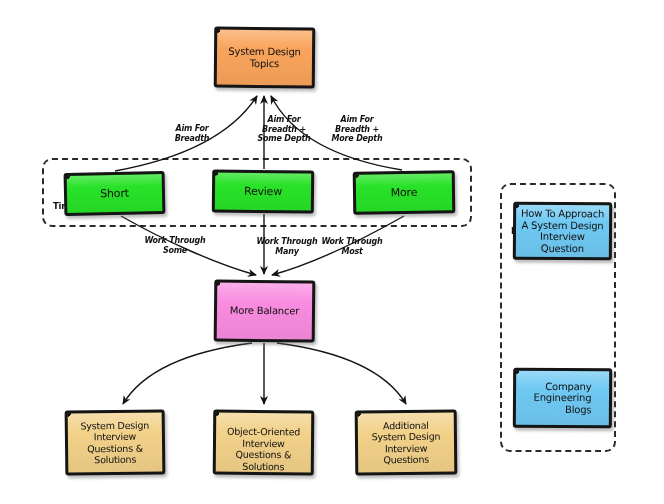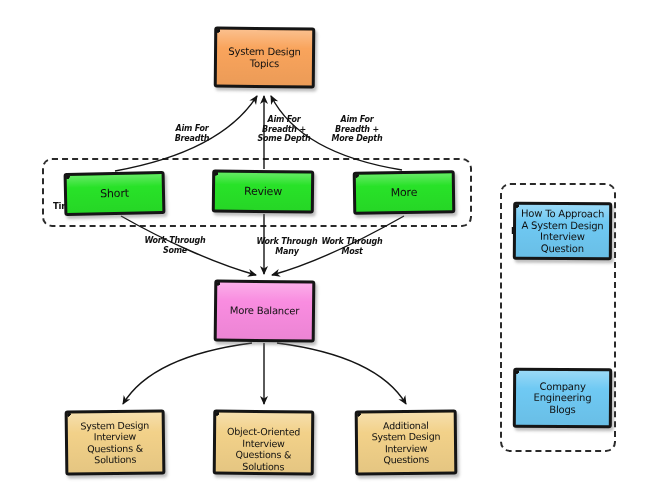--- a/index.html
+++ b/index.html
@@ -74,21 +74,21 @@
   .node-medium { left: 212px; top: 170px; width: 102px; height: 43px; transform: rotate(0.6deg); }
   .node-long   { left: 353px; top: 171px; width: 102px; height: 43px; transform: rotate(-0.8deg); }
   .node-short .label, .node-medium .label, .node-long .label { font-size: 11px; }
   .node-lb     { left: 214px; top: 280px; width: 101px; height: 62px; transform: rotate(0.6deg); }
   .node-q1     { left: 65px;  top: 410px; width: 100px; height: 65px; transform: rotate(-0.7deg); }
   .node-q2     { left: 213px; top: 410px; width: 101px; height: 65px; transform: rotate(0.5deg); }
   .node-q3     { left: 355px; top: 410px; width: 102px; height: 65px; transform: rotate(-0.6deg); }
   .node-q1 .label, .node-q2 .label, .node-q3 .label { font-size: 9.5px; line-height: 11.5px; }
   .node-r1     { left: 513px; top: 202px; width: 99px; height: 58px; transform: rotate(0.4deg); }
   .node-r2     { left: 513px; top: 283px; width: 99px; height: 60px; transform: rotate(-0.5deg); }
-  .node-r3     { left: 513px; top: 368px; width: 99px; height: 60px; transform: rotate(0.4deg); }
+  .node-r3     { left: 513px; top: 368px; width: 99px; height: 60px; transform: rotate(0.4deg); text-align: right; }
   .node-r1 .label, .node-r2 .label, .node-r3 .label { font-size: 10px; line-height: 11.5px; }
 
   
   .edge-label {
     position: absolute;
     z-index: 4;
     width: 70px;
     text-align: center;
     font-size: 8px;
     font-weight: bold;

